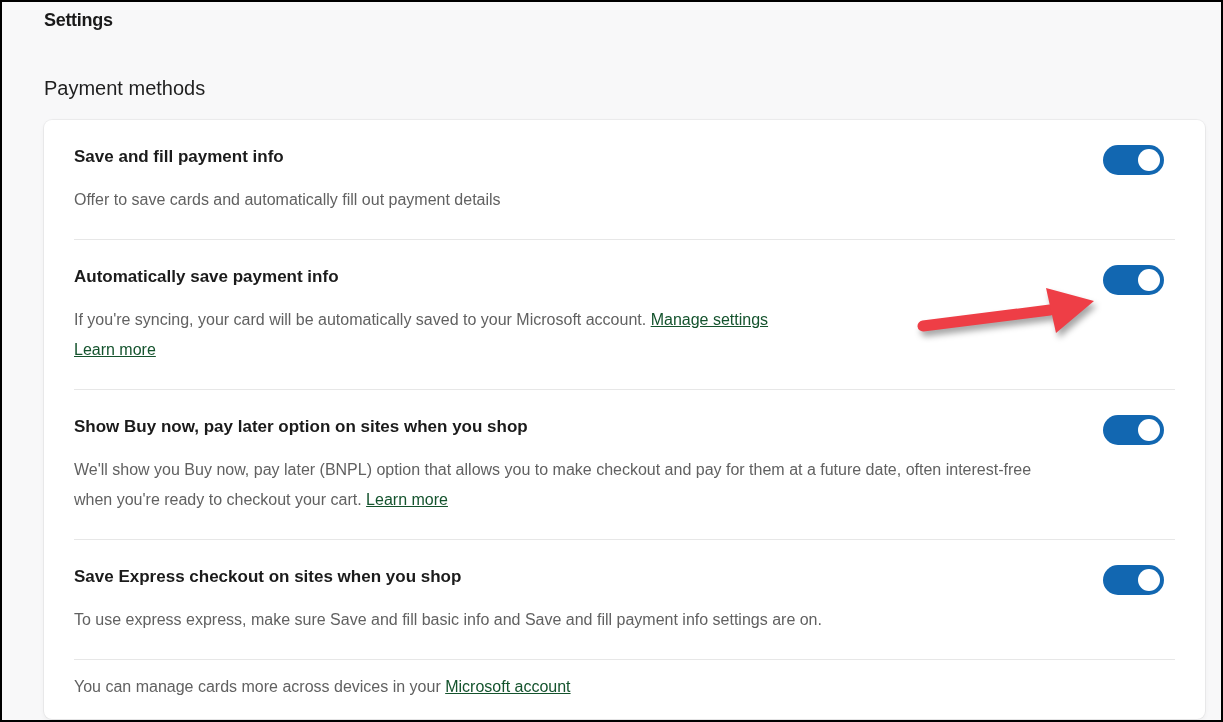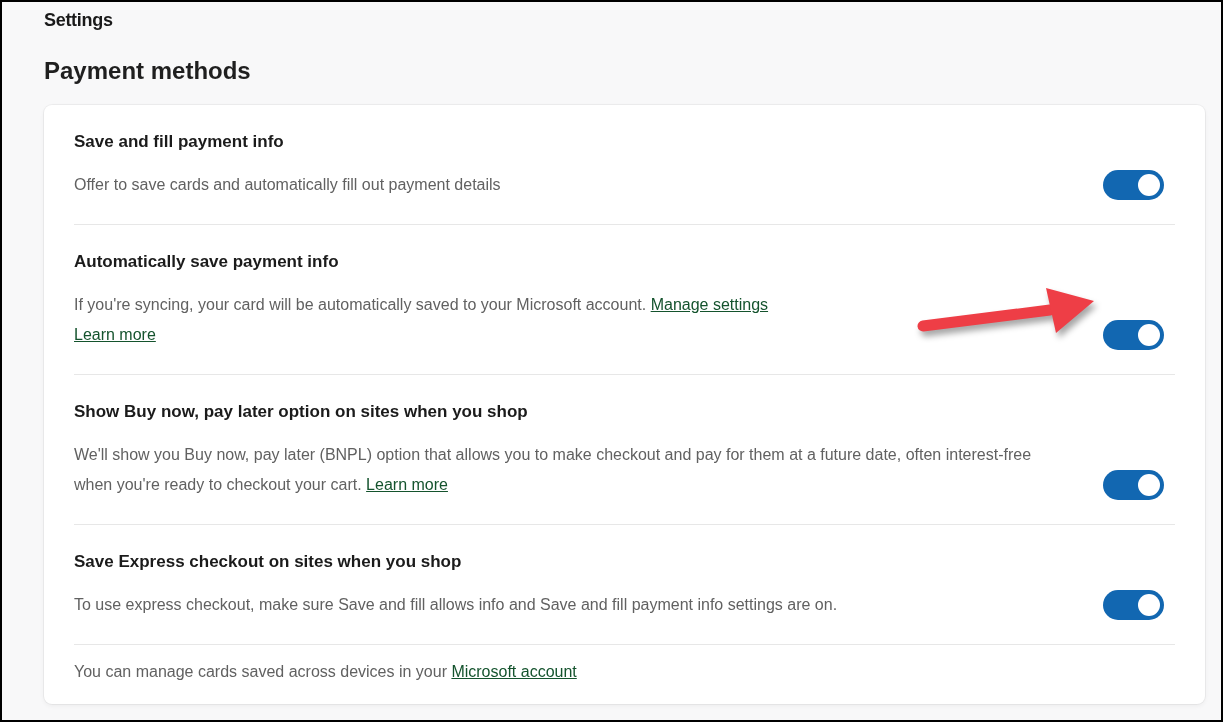--- a/index.html
+++ b/index.html
@@ -12,35 +12,35 @@
     overflow: hidden;
   }
   .page { padding: 8px 20px 0 42px; }
   .settings-title {
     font-size: 18px;
     font-weight: 700;
     color: #1a1a1a;
     letter-spacing: -0.3px;
   }
   .section-title {
-    font-size: 24px;
-    font-weight: 700;
+    font-size: 20px;
+    font-weight: 400;
     color: #1f1f1f;
-    margin-top: 26px;
+    margin-top: 46px;
   }
   .card {
     margin-top: 20px;
     width: 1161px;
     background: #ffffff;
     border-radius: 8px;
     box-shadow: 0 0 0 1px rgba(0,0,0,0.045), 0 2px 5px rgba(0,0,0,0.05);
   }
   .row {
     display: flex;
-    align-items: flex-end;
+    align-items: flex-start;
     padding: 25px 41px 24px 30px;
   }
   .row-text { flex: 1; max-width: 1000px; padding-right: 20px; }
   .row-title {
     font-size: 17px;
     font-weight: 700;
     color: #1b1b1b;
     line-height: 24px;
     margin-bottom: 9px;
   }
@@ -139,32 +139,32 @@
         <div class="knob"></div>
       </div>
     </div>
 
     <div class="divider"></div>
 
     <div class="row">
       <div class="row-text">
         <div class="row-title">Save Express checkout on sites when you shop</div>
         <div class="row-desc">
-          <span class="desc-line"><span>To use express checkout, make sure Save and fill allows info and Save and fill payment info settings are on.</span></span>
+          <span class="desc-line"><span>To use express express, make sure Save and fill basic info and Save and fill payment info settings are on.</span></span>
         </div>
       </div>
       <div class="toggle" role="switch" aria-checked="true">
         <div class="knob"></div>
       </div>
     </div>
 
     <div class="divider"></div>
 
     <div class="card-footer">
-      <span>You can manage cards saved across devices in your</span>
+      <span>You can manage cards more across devices in your</span>
       <a class="link" href="#">Microsoft account</a>
     </div>
 
   </div>
 </div>
 
 <svg class="arrow-overlay" width="1223" height="722" viewBox="0 0 1223 722">
   <g style="filter: drop-shadow(3px 5px 3px rgba(0,0,0,0.35));">
     <line x1="921" y1="324" x2="1048" y2="308" stroke="#ee3e46" stroke-width="11" stroke-linecap="round"></line>
     <polygon points="1092,299 1044,286 1054,331" fill="#ee3e46"></polygon>

